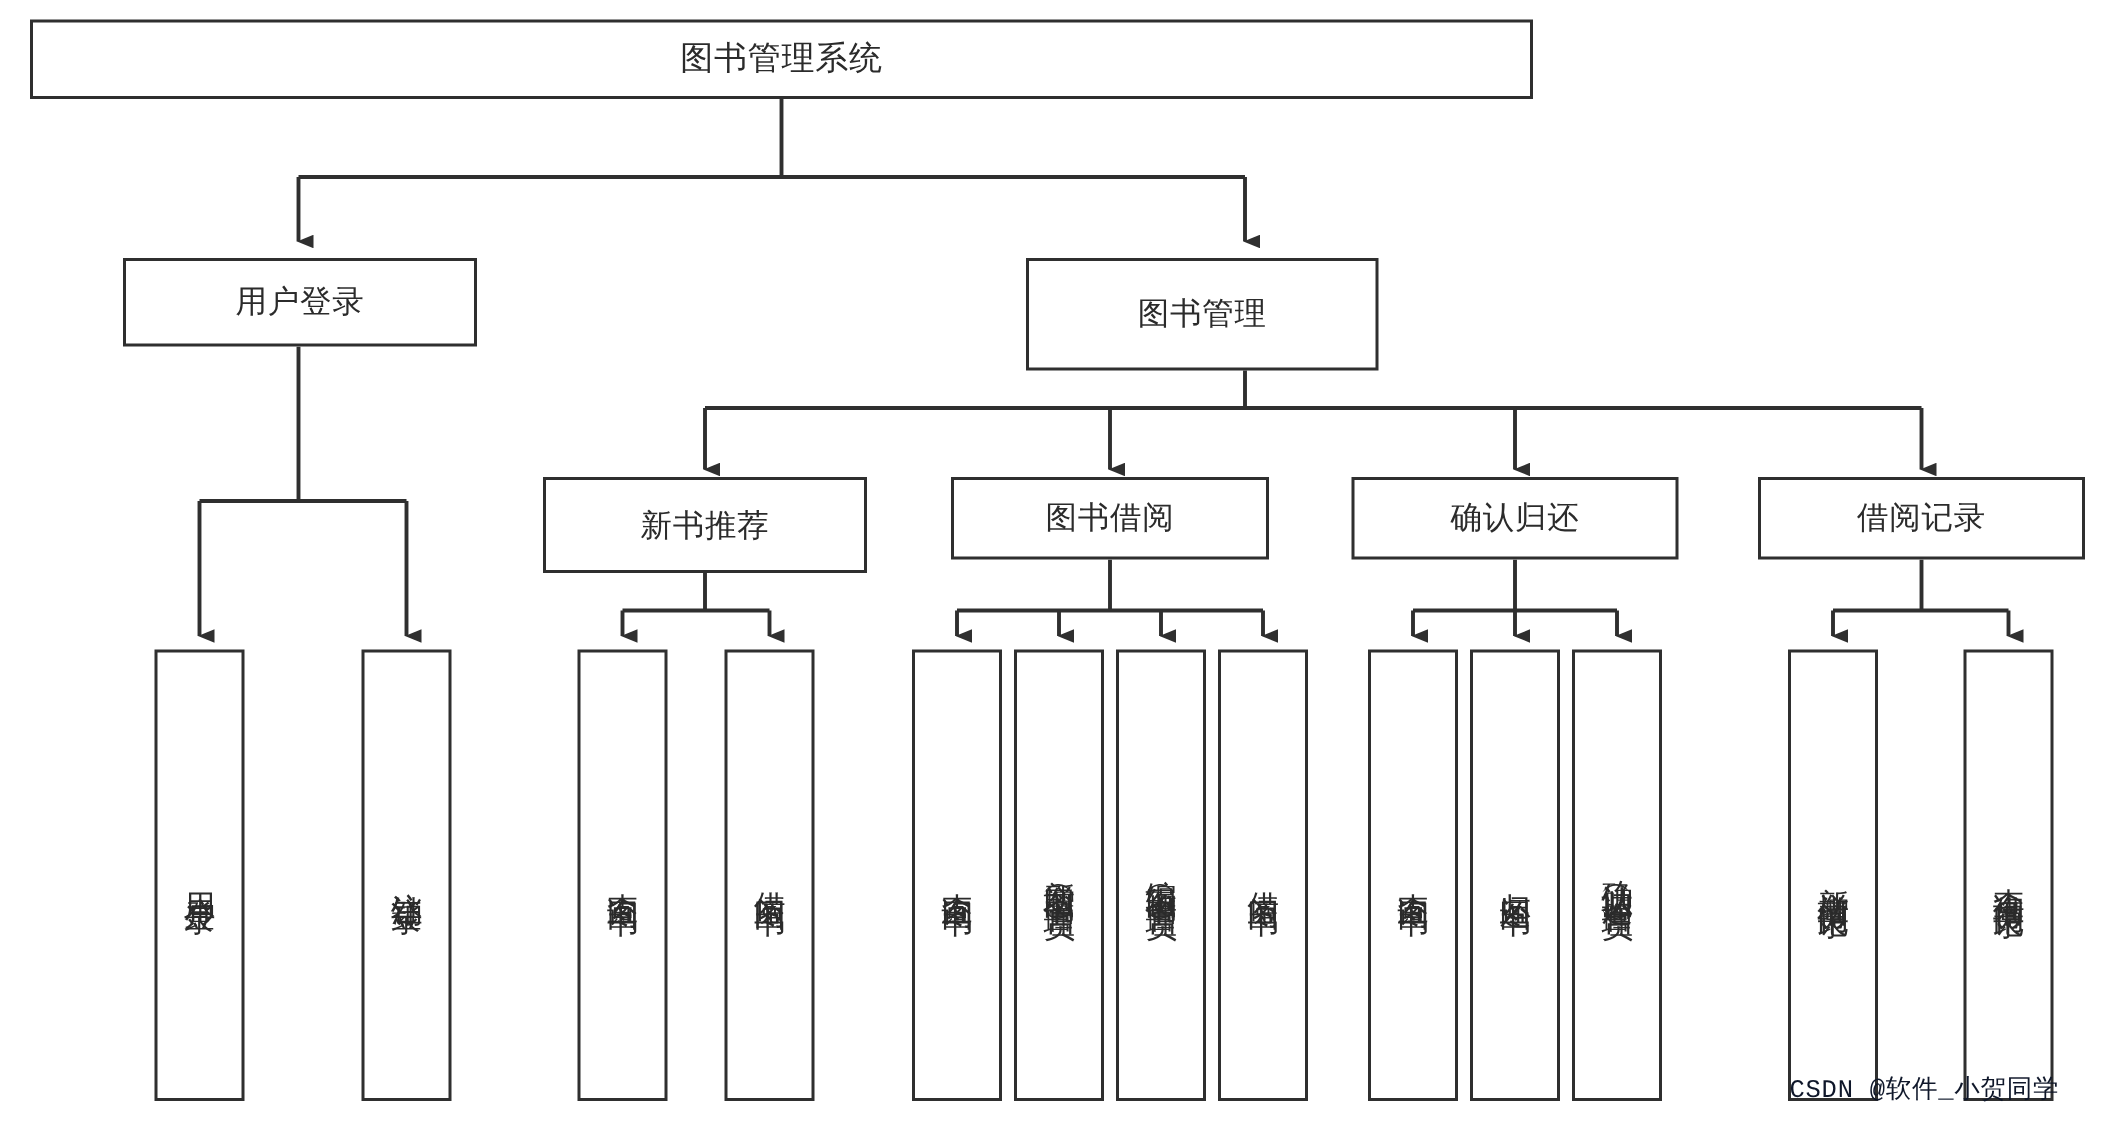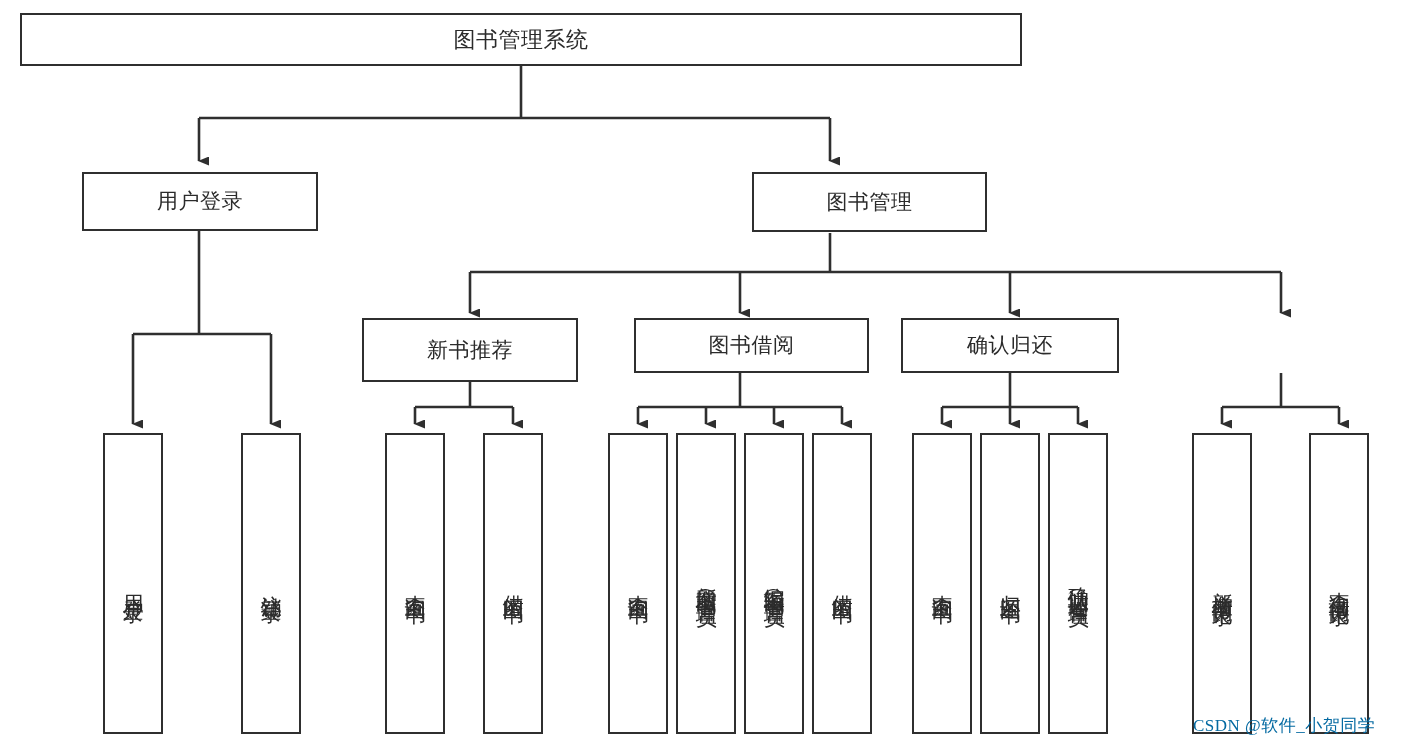--- a/index.html
+++ b/index.html
@@ -47,25 +47,25 @@
     text-orientation: upright;
     font-size: 21px;
     letter-spacing: 3px;
     padding: 4px 0;
   }
   .node.root {
     font-size: 22px;
   }
   .watermark {
     position: absolute;
-    color: #0369a1;
+    color: #0f172a;
     font-size: 17px;
     white-space: nowrap;
     letter-spacing: 0.5px;
-    font-family: Liberation Serif, serif;
+    font-family: Liberation Mono, monospace;
   }
 </style>
 </head>
 <body>
 
 <div id="canvas">
 
   <svg class="edges" viewBox="0 0 1405 747" xmlns="http://www.w3.org/2000/svg">
     <defs>
       <marker id="arrowhead" markerWidth="9" markerHeight="11" refX="4.5" refY="10" orient="auto" markerUnits="userSpaceOnUse">
@@ -112,25 +112,26 @@
       <path d="M 1281,373 L 1281,407"></path>
       <path d="M 1222,407 L 1339,407"></path>
       <path d="M 1222,407 L 1222,424" marker-end="url(#arrowhead)"></path>
       <path d="M 1339,407 L 1339,424" marker-end="url(#arrowhead)"></path>
     </g>
   </svg>
 
   <div class="node horiz root" style="left:20px; top:13px; width:1002px; height:53px;">图书管理系统</div>
 
   <div class="node horiz" style="left:82px; top:172px; width:236px; height:59px;">用户登录</div>
-  <div class="node horiz" style="left:752px; top:172px; width:235px; height:60px;">图书管理</div>
+  <div class="node horiz" style="left:684px; top:172px; width:235px; height:75px;">图书管理</div>
 
   <div class="node horiz" style="left:362px; top:318px; width:216px; height:64px;">新书推荐</div>
-  <div class="node horiz" style="left:634px; top:318px; width:235px; height:55px;">图书借阅</div>
+  <div class="node horiz" style="left:634px; top:318px; width:212px; height:55px;">图书借阅</div>
   <div class="node horiz" style="left:901px; top:318px; width:218px; height:55px;">确认归还</div>
+  <div class="node horiz" style="left:1172px; top:318px; width:218px; height:55px;">借阅记录</div>
 
   <div class="node vert" style="left:103px; top:433px; width:60px; height:301px;">用户登录</div>
   <div class="node vert" style="left:241px; top:433px; width:60px; height:301px;">注销登录</div>
 
   <div class="node vert" style="left:385px; top:433px; width:60px; height:301px;">查询图书</div>
   <div class="node vert" style="left:483px; top:433px; width:60px; height:301px;">借阅图书</div>
 
   <div class="node vert" style="left:608px; top:433px; width:60px; height:301px;">查询图书</div>
   <div class="node vert" style="left:676px; top:433px; width:60px; height:301px;">新增图书（管理员）</div>
   <div class="node vert" style="left:744px; top:433px; width:60px; height:301px;">编辑图书（管理员）</div>

